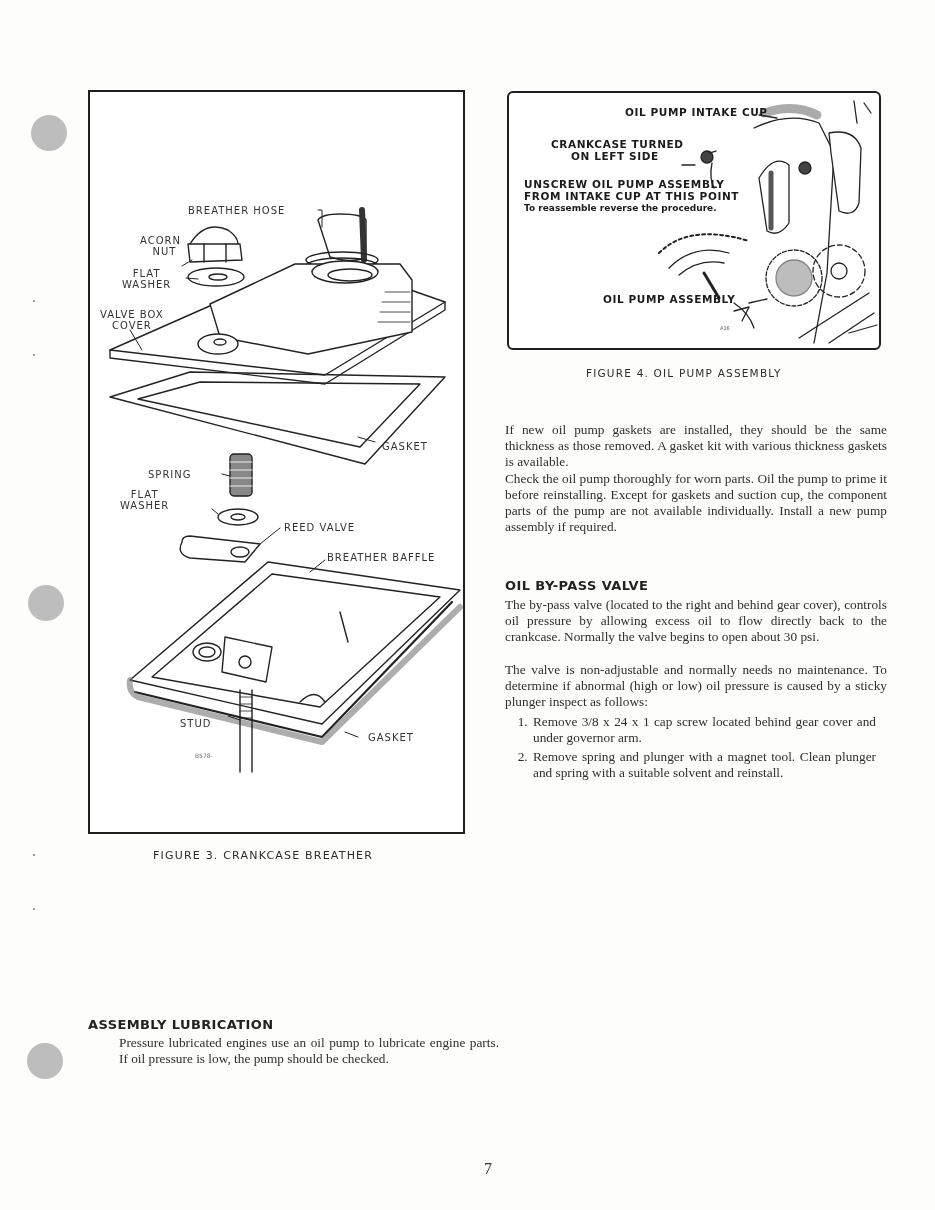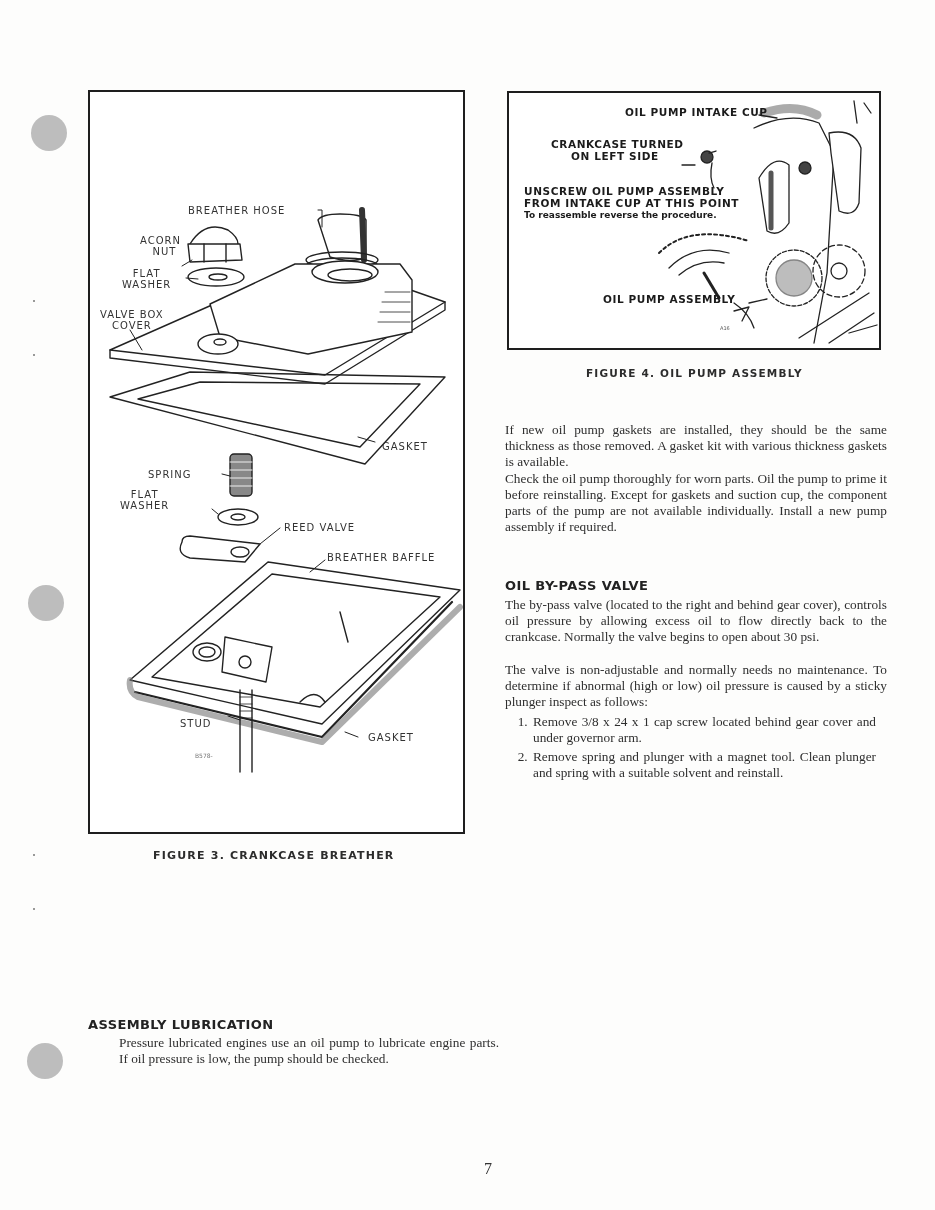--- a/index.html
+++ b/index.html
@@ -2,23 +2,23 @@
 <html><head>
 <meta charset="utf-8">
 <style>
   html, body { margin:0; padding:0; }
   body { width:935px; height:1210px; background:#fdfdfc; position:relative; overflow:hidden; font-family:"Liberation Serif", serif; color:#2a2a2a; }
   .punch { position:absolute; width:36px; height:36px; border-radius:50%; background:#bdbdbd; }
   .speck { position:absolute; width:2px; height:2px; background:#777; border-radius:50%; }
 
   .fig-box { position:absolute; border:2px solid #1e1e1e; background:#fff; }
   .fig3 { left:88px; top:90px; width:373px; height:740px; }
-  .fig4 { left:507px; top:91px; width:370px; height:255px; }
+  .fig4 { left:507px; top:91px; width:370px; height:255px;border-radius:6px; }
 
-  .caption { position:absolute; font-family:"DejaVu Sans", sans-serif; font-weight:bold; font-size:11px; letter-spacing:1.2px; color:#2c2c2c; }
+  .caption { position:absolute; font-family:"DejaVu Sans", sans-serif; font-weight:normal; font-size:11px; letter-spacing:1.2px; color:#2c2c2c; }
   .lbl { position:absolute; font-family:"DejaVu Sans", sans-serif; font-size:10px; letter-spacing:1px; color:#333; line-height:11px; white-space:nowrap; }
   .lbl4 { position:absolute; font-family:"DejaVu Sans", sans-serif; font-weight:bold; font-size:10.5px; letter-spacing:0.6px; color:#1b1b1b; line-height:12px; white-space:nowrap; }
 
   .col-text { position:absolute; font-size:13.3px; line-height:16.2px; text-align:justify; color:#2e2e2e; }
   .heading { position:absolute; font-family:"DejaVu Sans", sans-serif; font-weight:bold; font-size:13px; letter-spacing:0.4px; color:#222; }
   .para { margin:0; }
   ol { margin:4px 11px 0 0; padding-left:26px; }
   ol li { margin:0 0 2px 0; padding-left:2px; }
   .pagenum { position:absolute; left:484px; top:1160px; font-size:16px; color:#333; }
   svg { position:absolute; overflow:visible; }
@@ -153,21 +153,21 @@
       <path d="M250 22 L268 25"></path>
       <path d="M207 58 L200 60 M173 72 L186 72"></path>
       <path d="M203 70 Q200 85 205 95"></path>
     </g>
   </svg>
   <div class="lbl4" style="left:116px;top:13px;">OIL  PUMP  INTAKE CUP</div>
   <div class="lbl4" style="left:42px;top:45px;">
     <div>CRANKCASE  TURNED</div>
     <div style="margin-left:20px;">ON  LEFT  SIDE</div>
   </div>
-  <div class="lbl4" style="left:15px;top:92px;">
+  <div class="lbl4" style="left:15px;top:85px;">
     <div>UNSCREW  OIL   PUMP  ASSEMBLY</div>
     <div>FROM INTAKE CUP AT THIS POINT</div>
     <div class="small" style="font-size:9px;letter-spacing:0;">To reassemble reverse the procedure.</div>
   </div>
   <div class="lbl4" style="left:94px;top:200px;">OIL  PUMP  ASSEMBLY</div>
   <div class="lbl" style="left:211px;top:230px;font-size:5px;letter-spacing:0;color:#555;">A16</div>
 </div>
 <div class="caption" style="left:586px;top:367px;font-size:10.5px;">FIGURE 4.  OIL PUMP ASSEMBLY</div>
 
 <div class="col-text" style="left:505px;top:406px;width:382px;">

